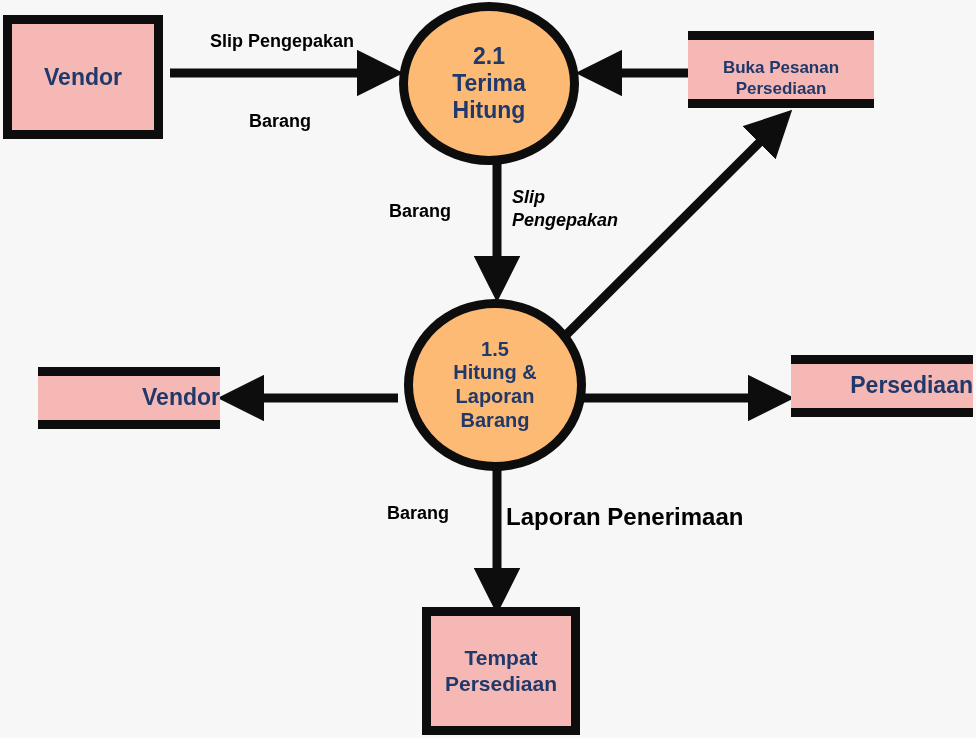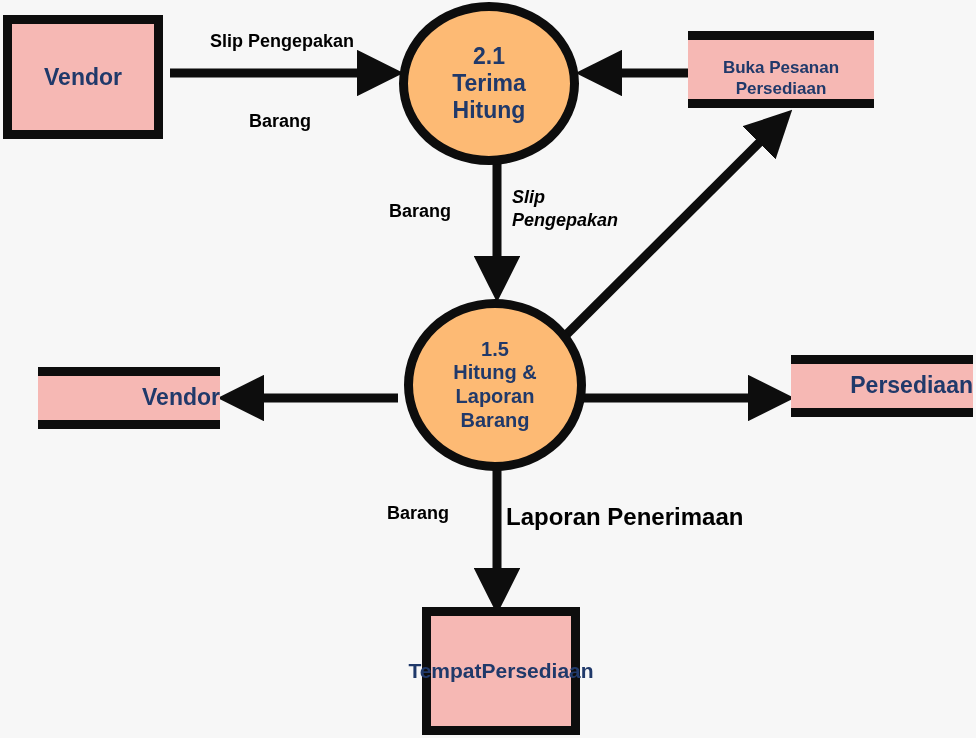--- a/index.html
+++ b/index.html
@@ -140,21 +140,21 @@
   </div>
 
   <div class="store-box" style="left:38px; top:367px; width:182px; height:62px; font-size:23px;">
     <span>Vendor</span>
   </div>
 
   <div class="store-box" style="left:791px; top:355px; width:182px; height:62px; font-size:23px;">
     <span>Persediaan</span>
   </div>
 
-  <div class="entity-box" style="left:422px; top:607px; width:158px; height:128px; font-size:21px; ">
+  <div class="entity-box" style="left:422px; top:607px; width:158px; height:128px; font-size:21px; flex-direction:column;">
     <span>Tempat</span>
     <span>Persediaan</span>
   </div>
 
   <div class="flow-label center" style="left:186px; top:30px; width:192px; font-size:18px;">Slip Pengepakan</div>
 
   <div class="flow-label center" style="left:196px; top:110px; width:168px; font-size:18px;">Barang</div>
 
   <div class="flow-label center" style="left:358px; top:200px; width:124px; font-size:18px;">Barang</div>
 

